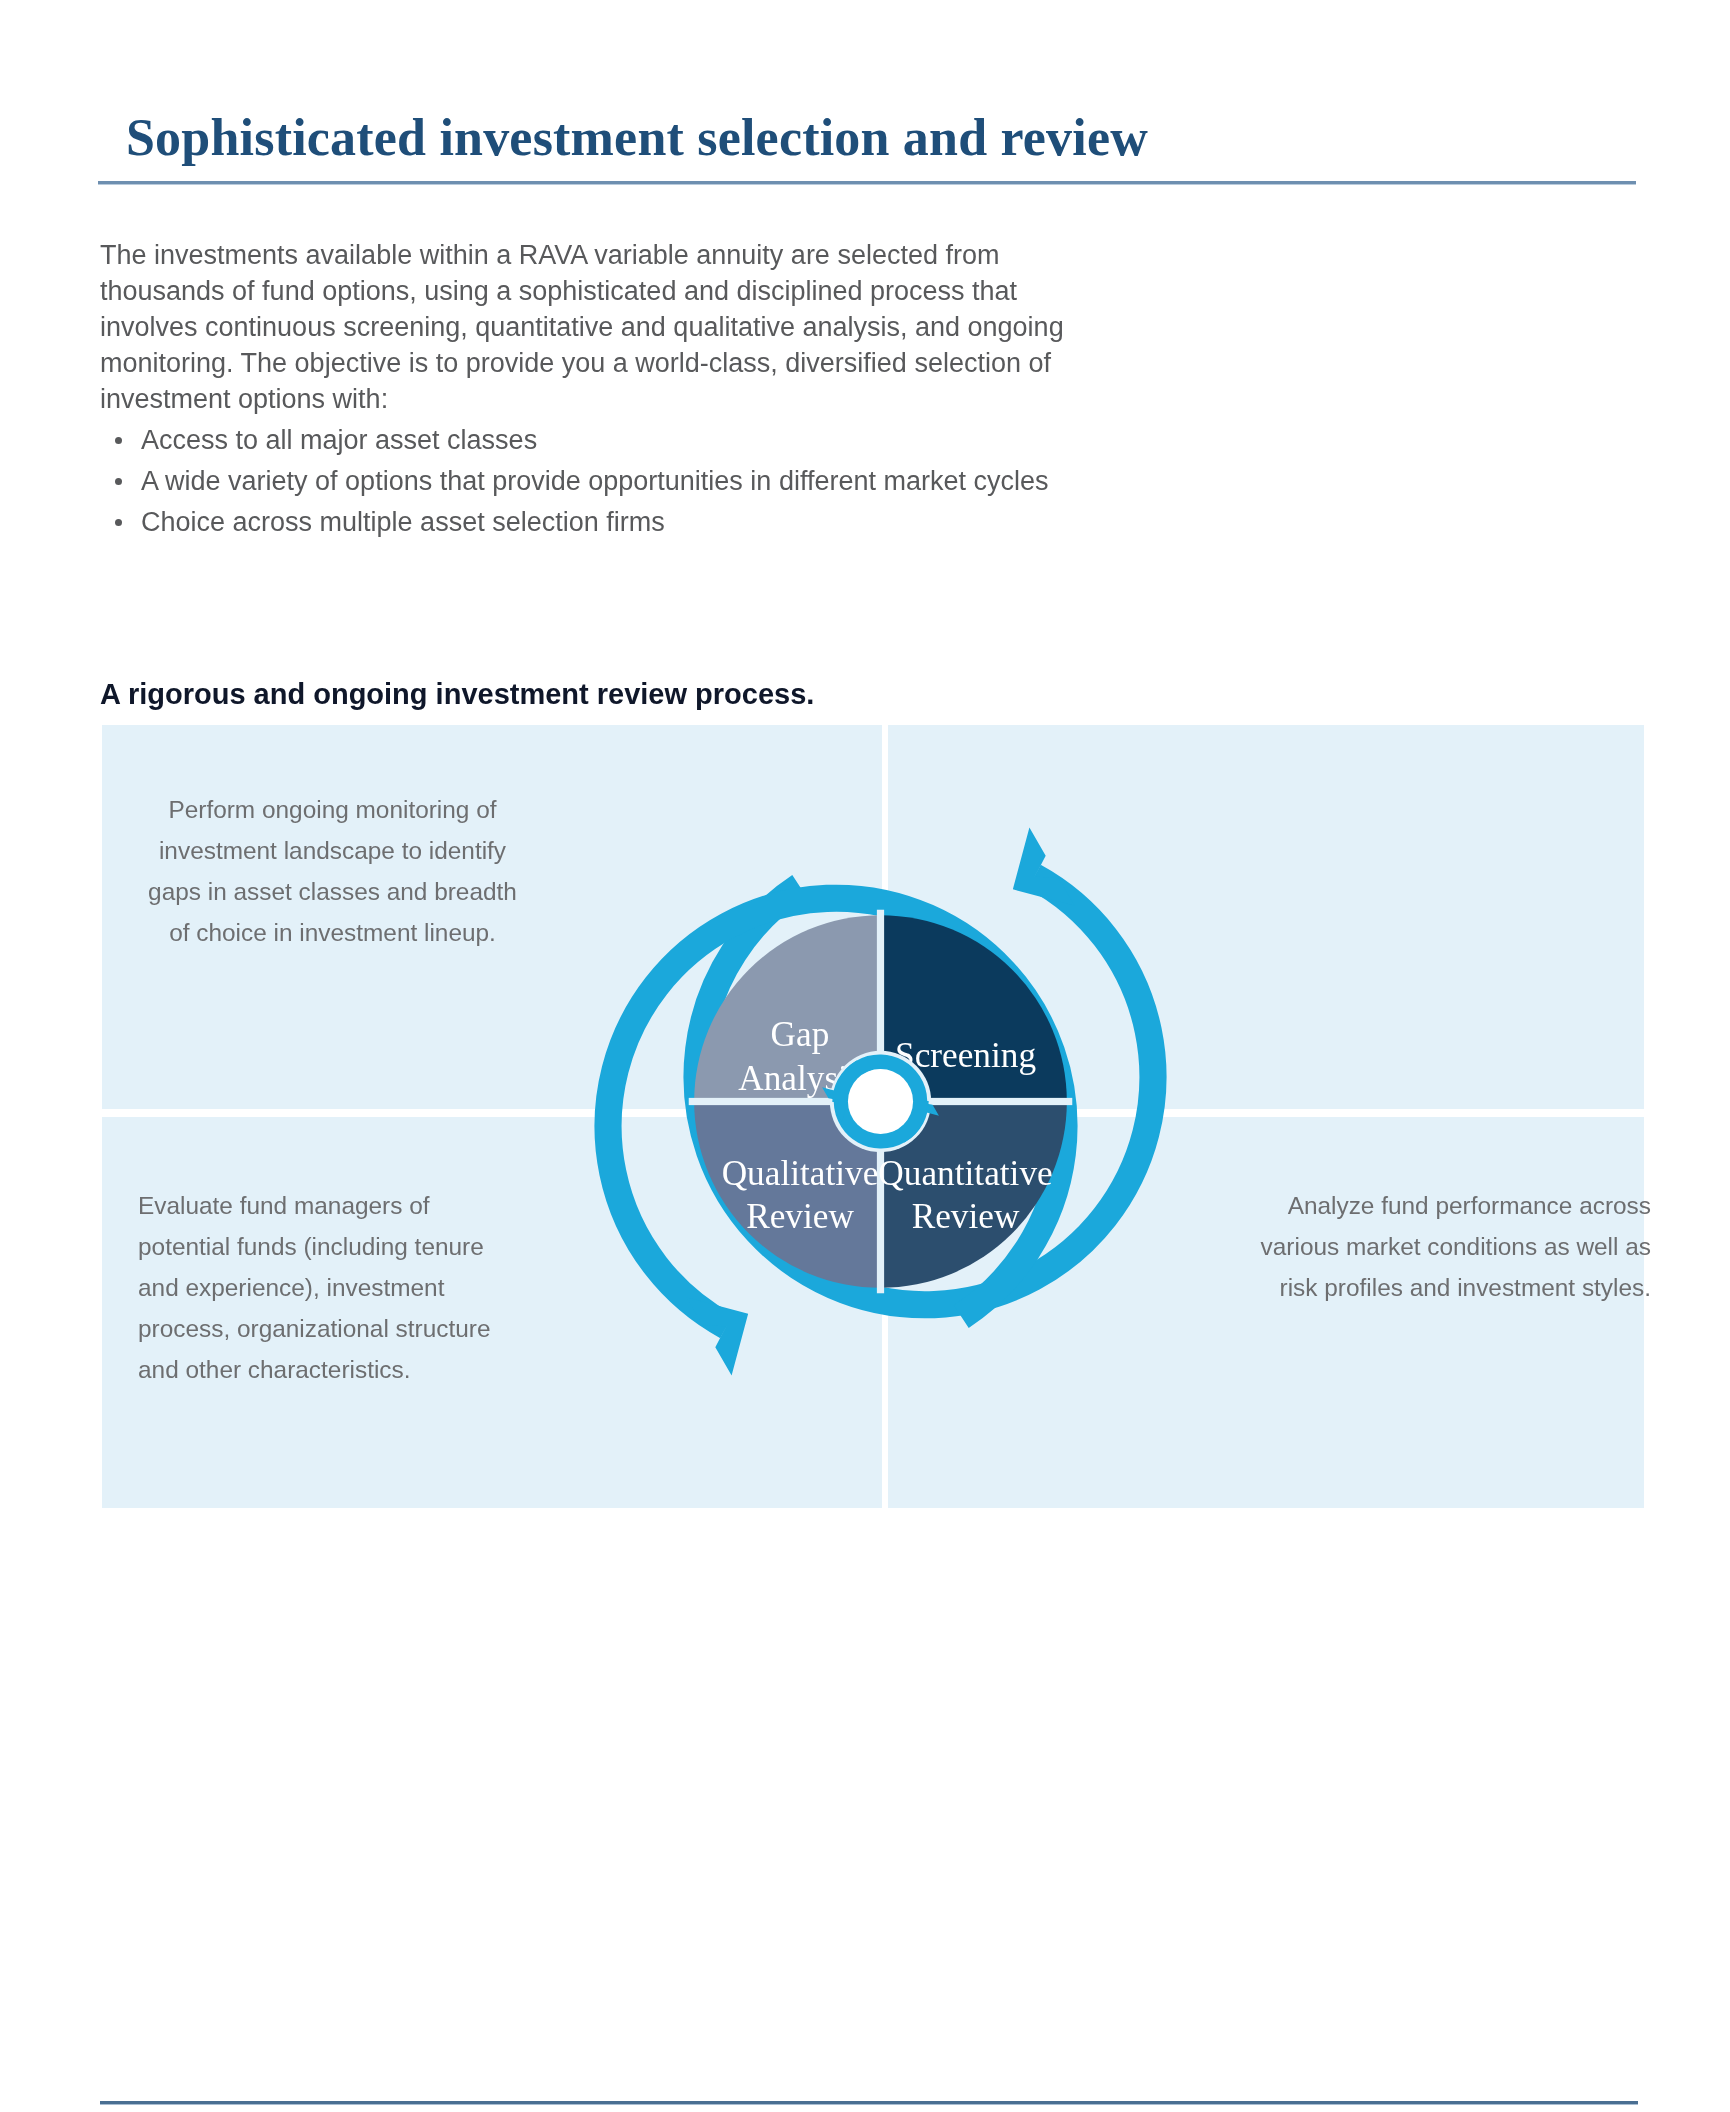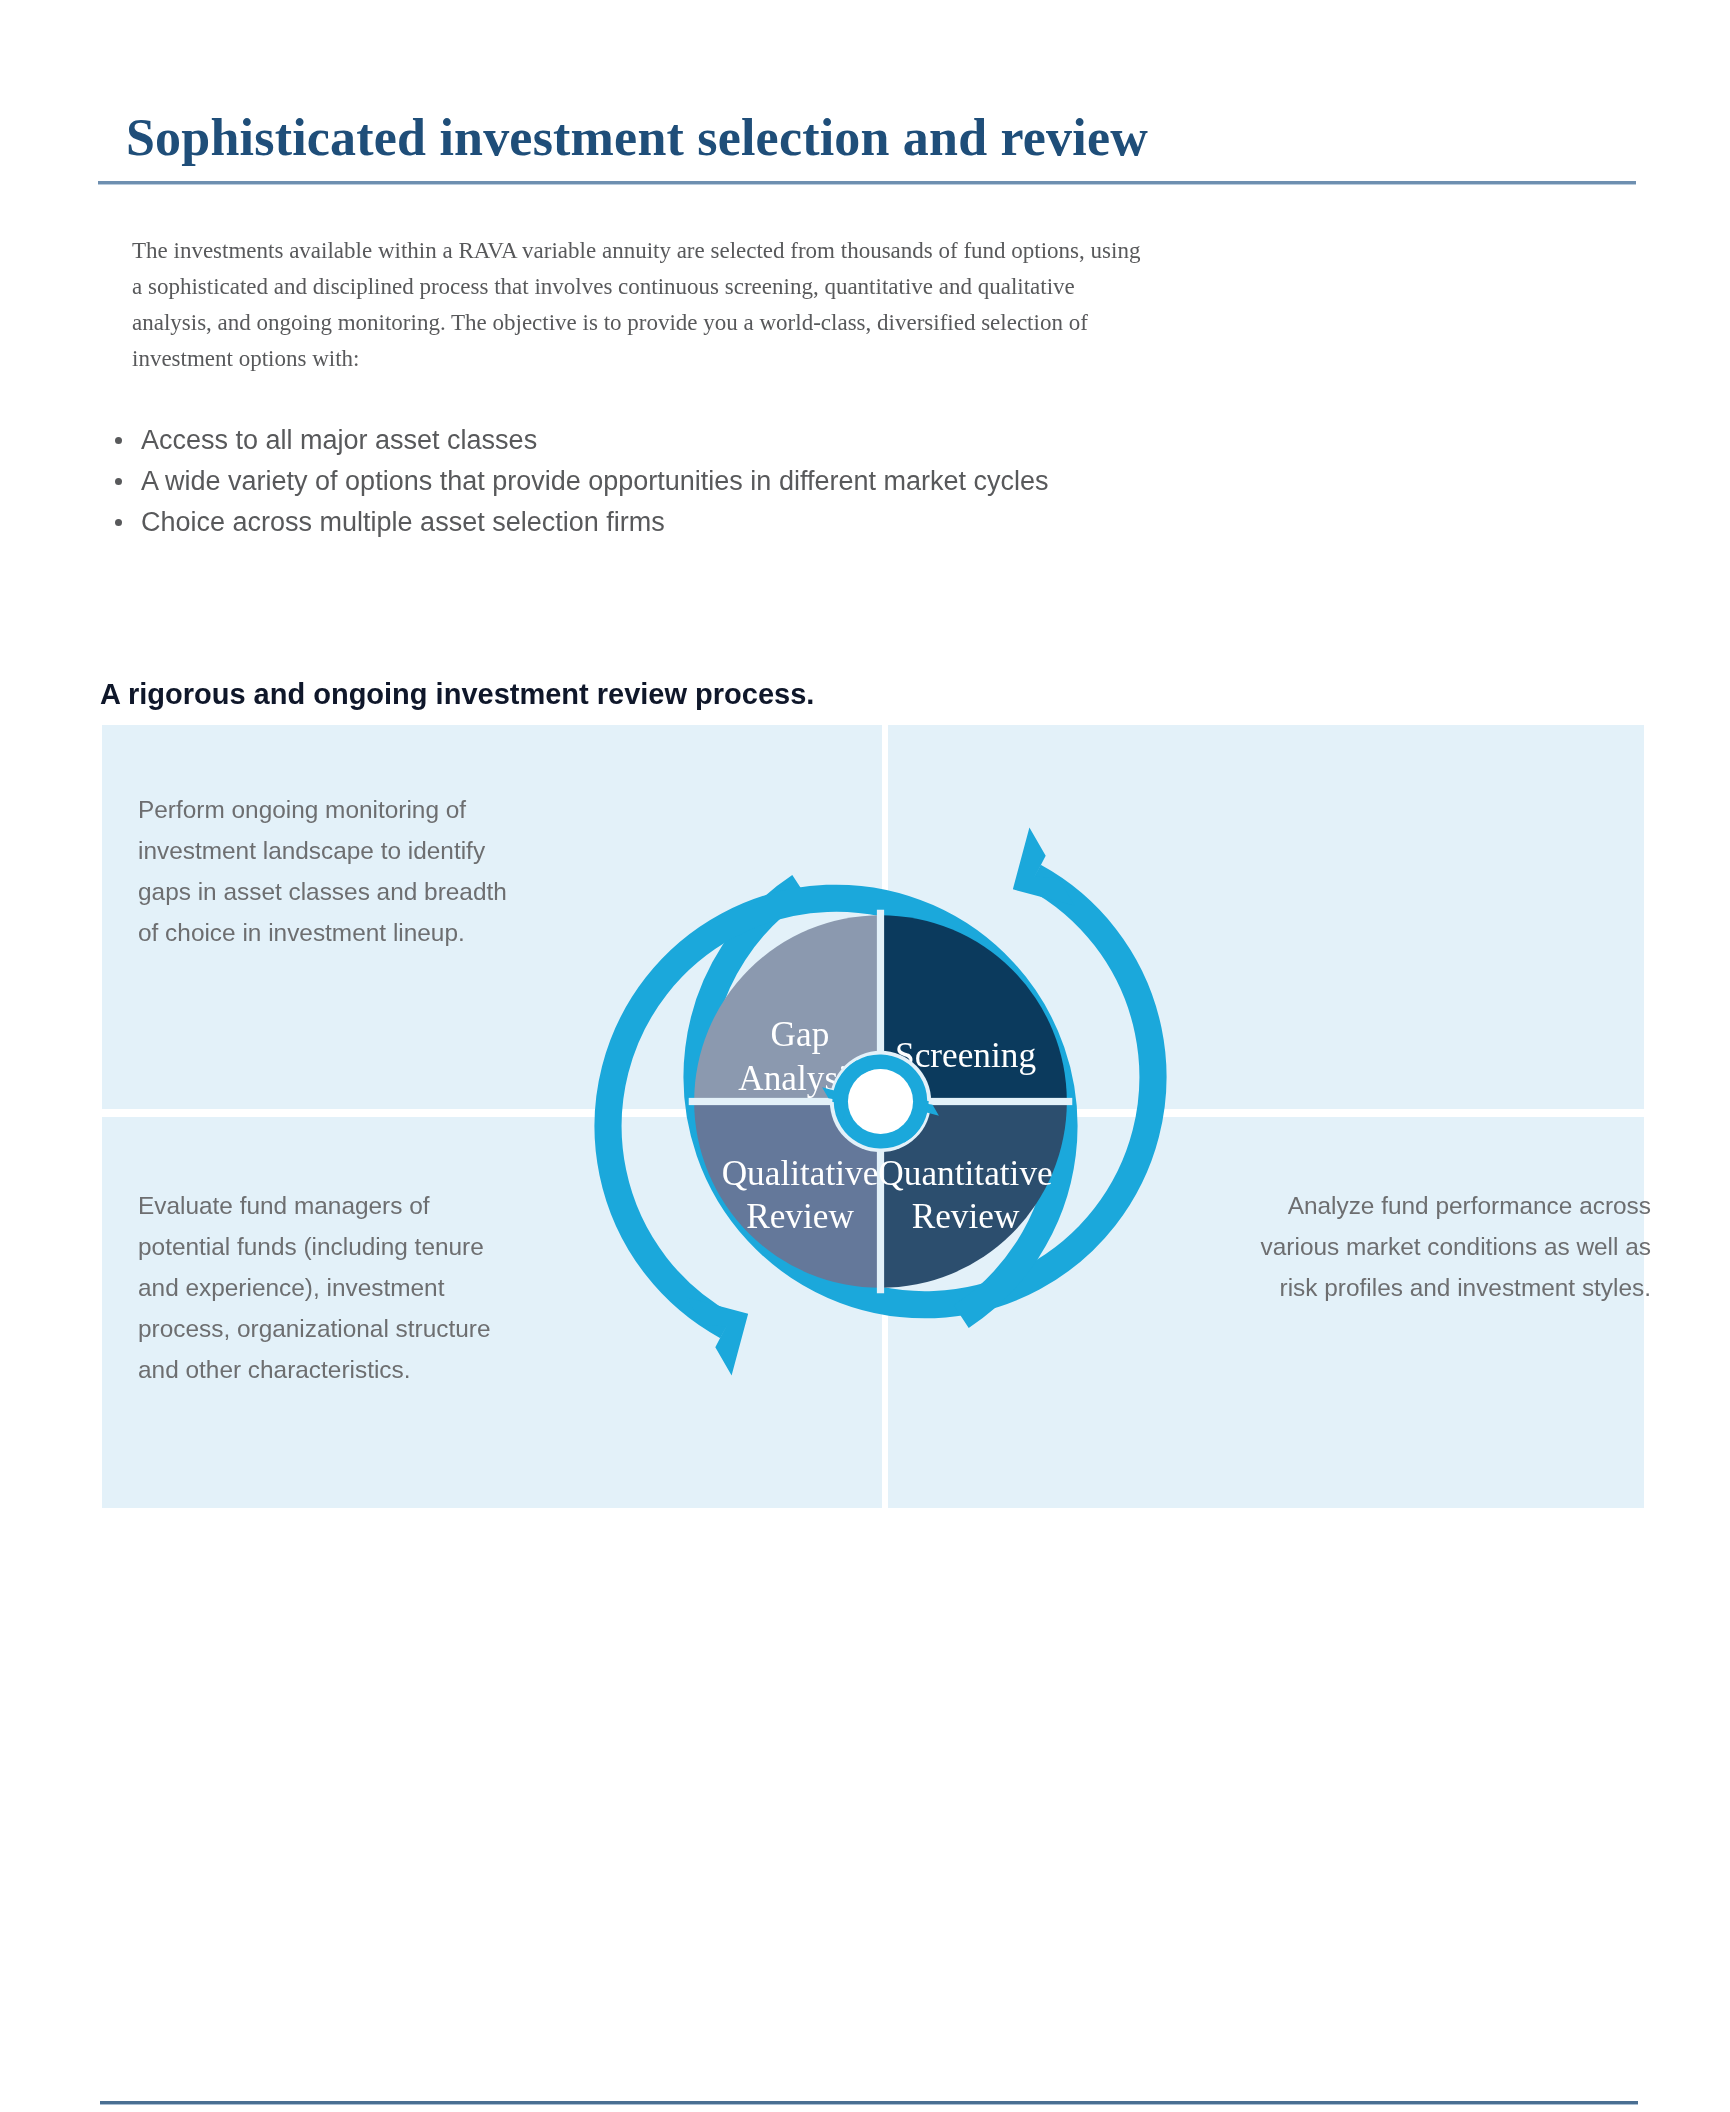--- a/index.html
+++ b/index.html
@@ -28,25 +28,24 @@
     background:#6E8FB0;
   }
   .title-rule::after{
     content:"";position:absolute;left:0;top:2.7px;width:100%;height:0.9px;
     background:#b9cbdc;
   }
 
   
   .intro{
     position:absolute;left:100px;top:210px;width:1013px;
-    font-family:Liberation Serif, serif;
+    font-family:Liberation Sans, sans-serif;
     font-stretch:condensed;
-    font-size:23px;line-height:36px;
+    font-size:27px;line-height:36px;
     color:#58595B;
-    margin-left:32px;
   }
 
   
   .bullets{
     position:absolute;left:100px;top:412px;width:1086px;
     margin:8px;padding:0;list-style:none;
   }
   .bullets li{
     position:relative;padding-left:33px;
     font-family:"Liberation Sans Narrow","Liberation Sans", sans-serif;
@@ -83,21 +82,21 @@
     background:#ffffff;
   }
 
   
   .cap{
     position:absolute;
     font-family:"Liberation Sans", sans-serif;
     font-size:24.4px;line-height:41px;
     color:#6D6E70;
   }
-  .cap-tl{left:138px;top:789px;width:389px;}
+  .cap-tl{left:138px;top:789px;width:389px;text-align:center;}
   .cap-tr{left:1244px;top:782px;width:389px;}
   .cap-bl{left:138px;top:1185px;width:380px;}
   .cap-br{left:1244px;top:1185px;width:407px;text-align:right;}
 
   
   .wheel{
     position:absolute;left:544px;top:765px;width:673px;height:673px;
   }
   .wheel svg{display:block;width:673px;height:673px;}
   .q-label{

